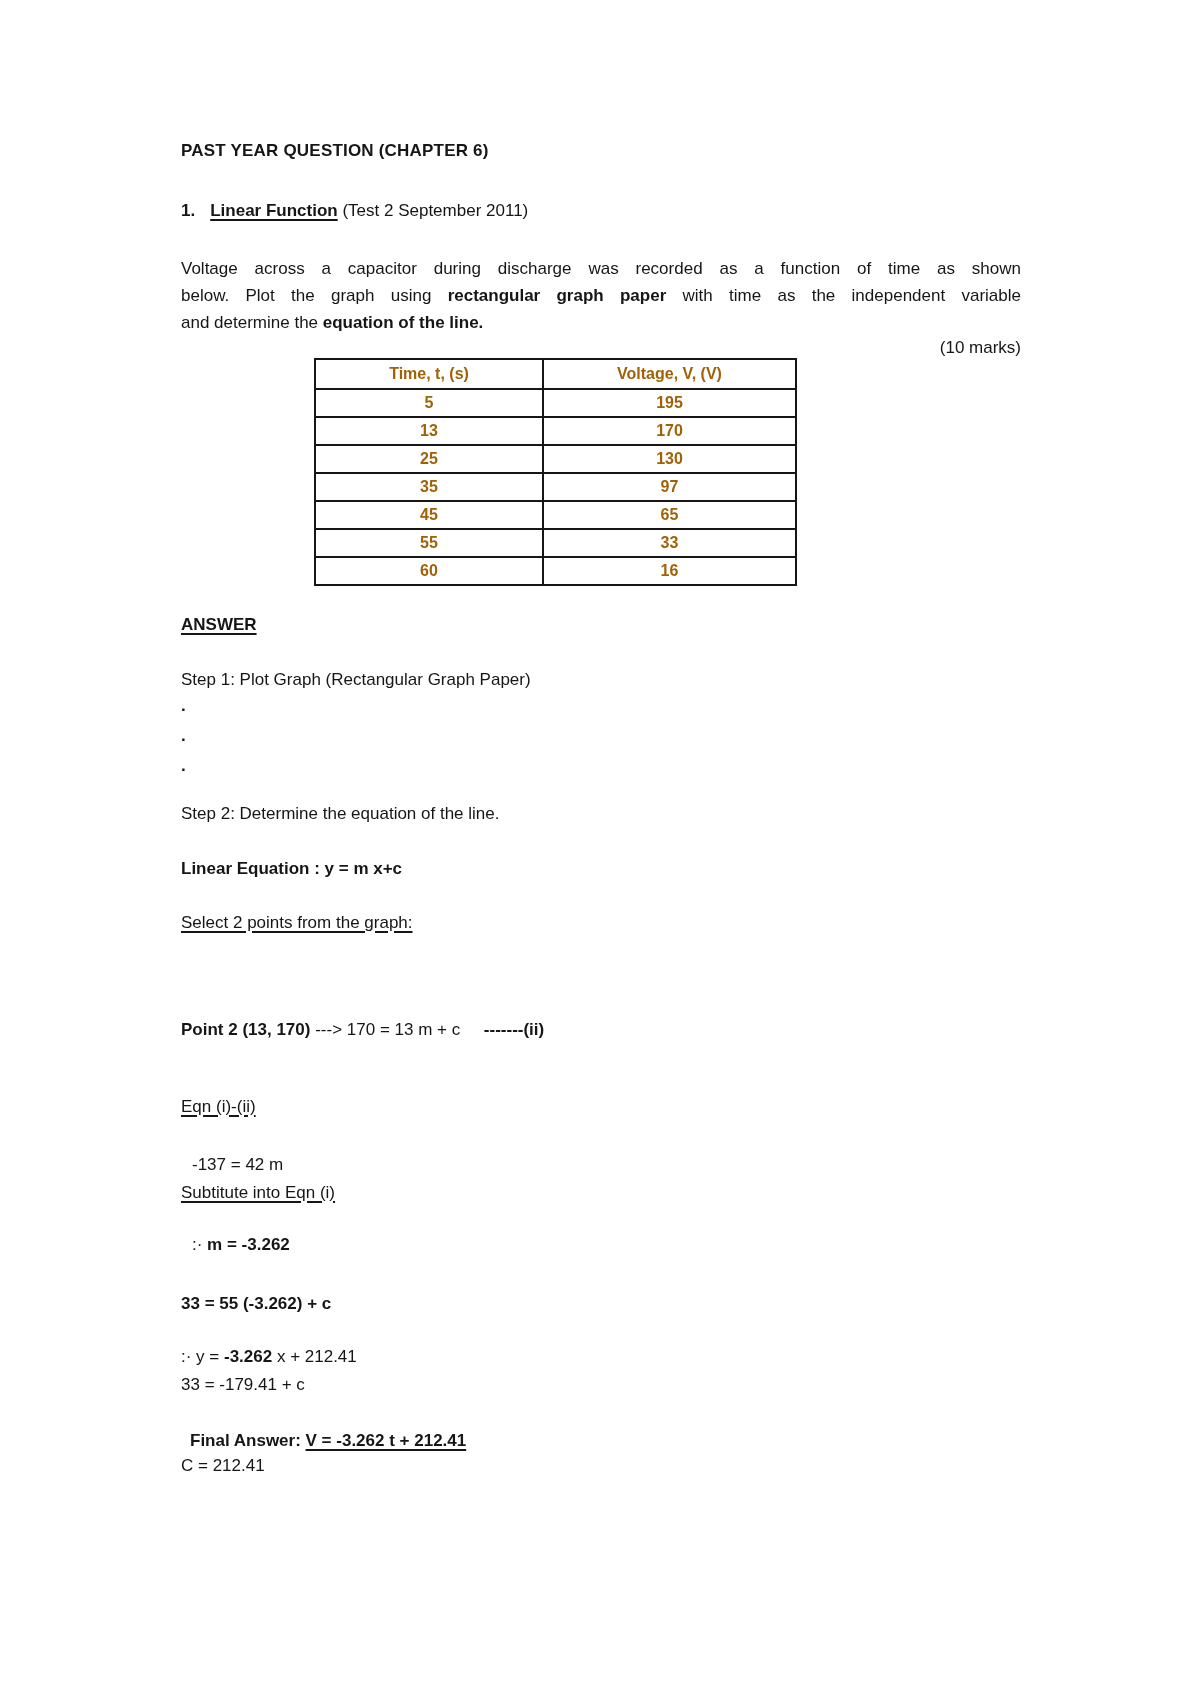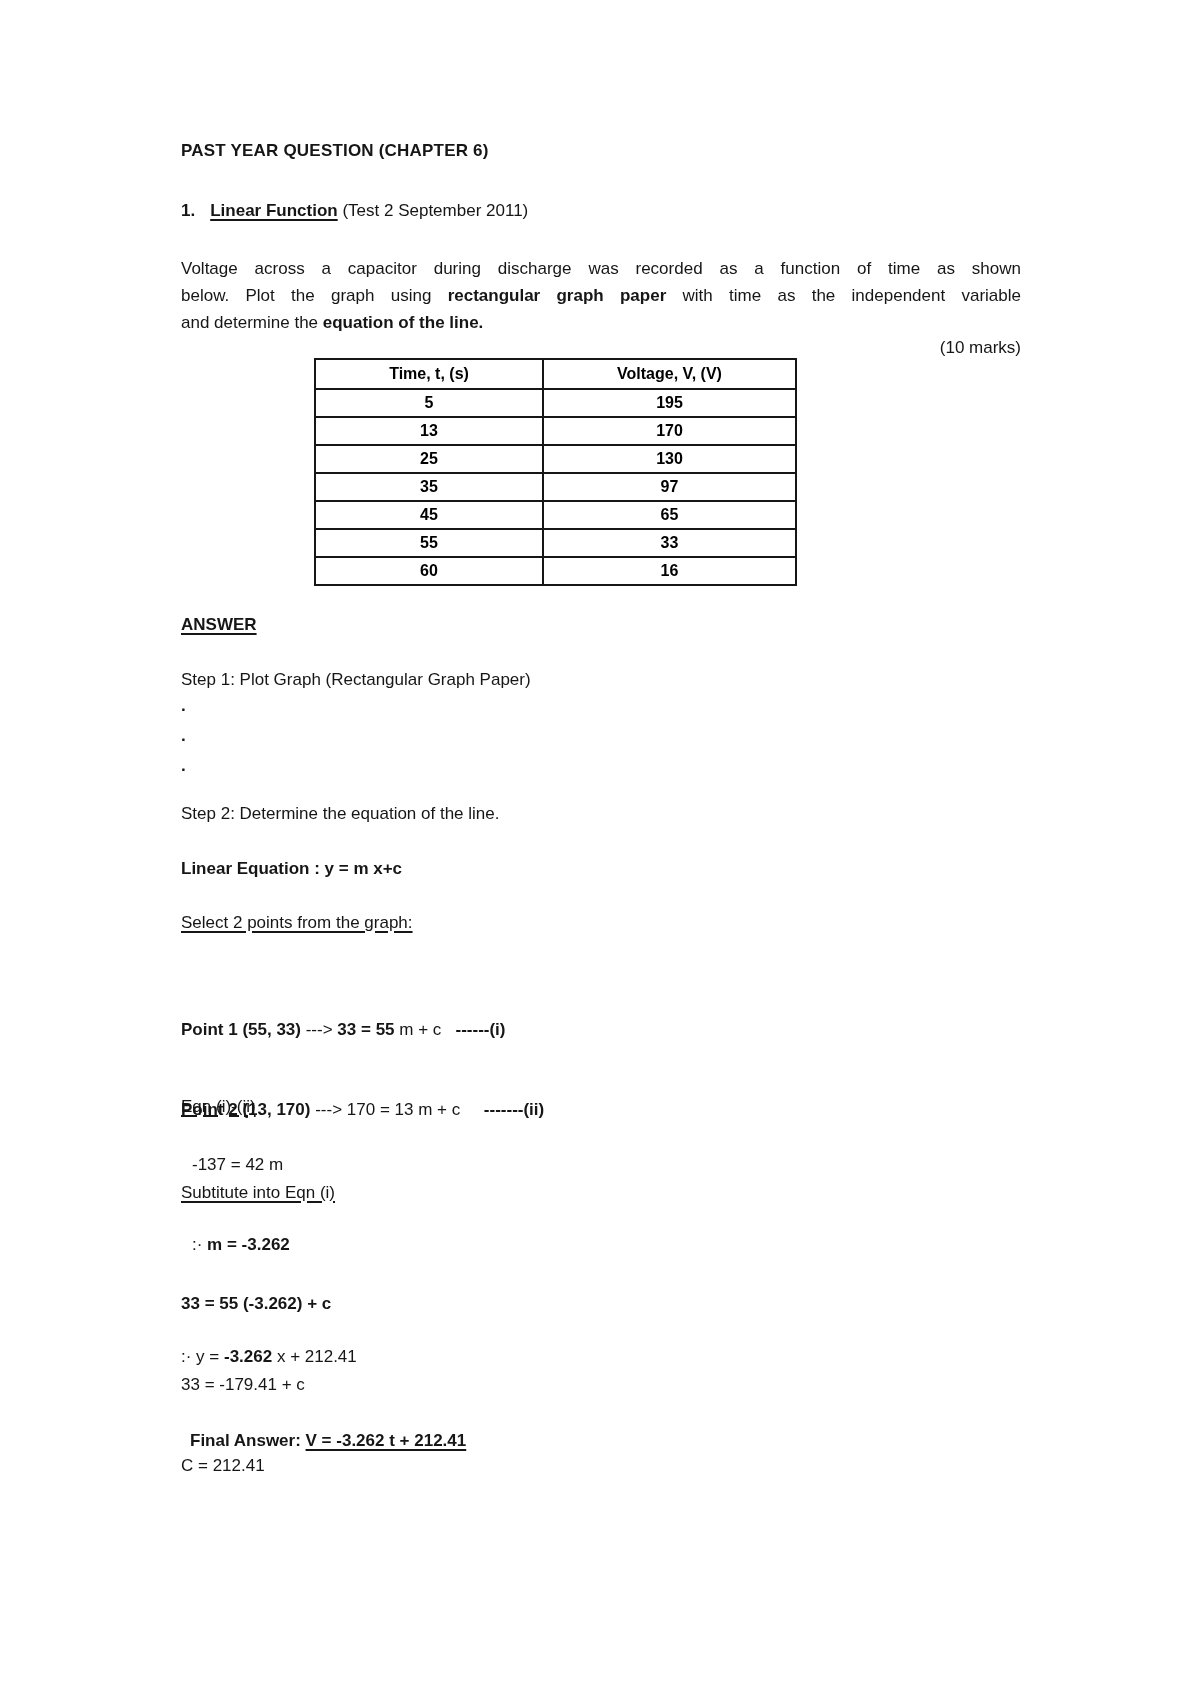--- a/index.html
+++ b/index.html
@@ -18,21 +18,21 @@
 
   .intro { top:255px; width:840px; }
   .intro .jline { text-align:justify; text-align-last:justify; }
 
   .marks { top:334px; width:840px; text-align:right; }
 
   .tablewrap { position:absolute; left:314px; top:358px; }
   table.data { border-collapse:collapse; table-layout:fixed; width:477px; }
   table.data th, table.data td {
     border:2px solid #161616; text-align:center; padding:0;
-    font-size:16px; font-weight:700; color:#000000;
+    font-size:16px; font-weight:700; color:#a16207;
   }
   table.data th { height:28px; }
   table.data td { height:26px; }
 
   .answer-heading { top:611px; font-weight:700; text-decoration:underline; text-decoration-thickness:2px; text-underline-offset:3px; }
   .step1 { top:666px; }
   .dots { top:691px; line-height:30px; font-weight:700; }
   .step2 { top:800px; }
   .linear-eq { top:855px; font-weight:700; }
   .select-label { top:909px; text-decoration:underline; text-decoration-thickness:2px; text-underline-offset:3px; }
@@ -114,21 +114,20 @@
     <div>.</div>
   </div>
 
   <div class="block step2">Step 2: Determine the equation of the line.</div>
 
   <div class="block linear-eq">Linear Equation : y = m x+c</div>
 
   <div class="block select-label">Select 2 points from the graph:</div>
 
   <div class="block points">
-    <div><span class="b">Point 1 (55, 33)</span><span> ---&gt; </span><span class="b">33 = 55</span><span> m + c   </span><span class="b">------(i)</span></div>
     <div><span class="b">Point 2 (13, 170)</span><span> ---&gt; 170 = 13 m + c     </span><span class="b">-------(ii)</span></div>
   </div>
 
   <div class="block eqn-label">Eqn (i)-(ii)</div>
 
   <div class="block eqn-work">
     <div><span>-137 = 42 m</span></div>
     <div><span>:· </span><span class="b">m = -3.262</span></div>
   </div>
 

